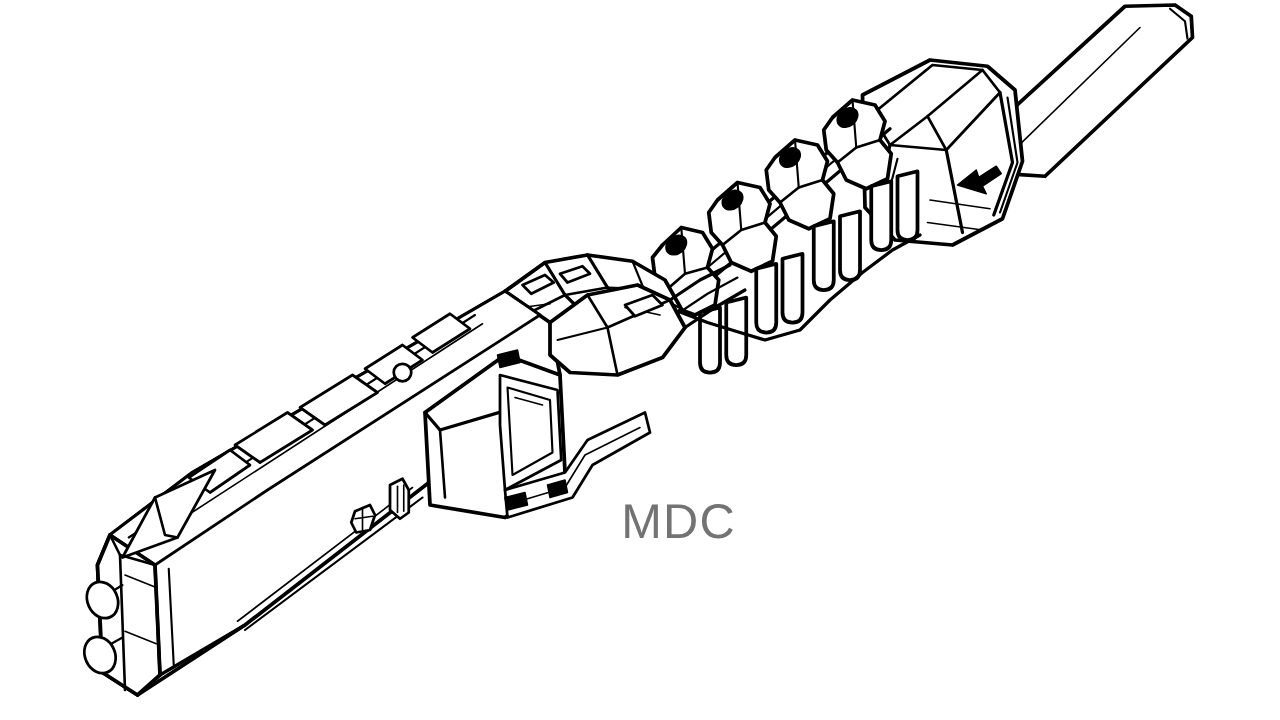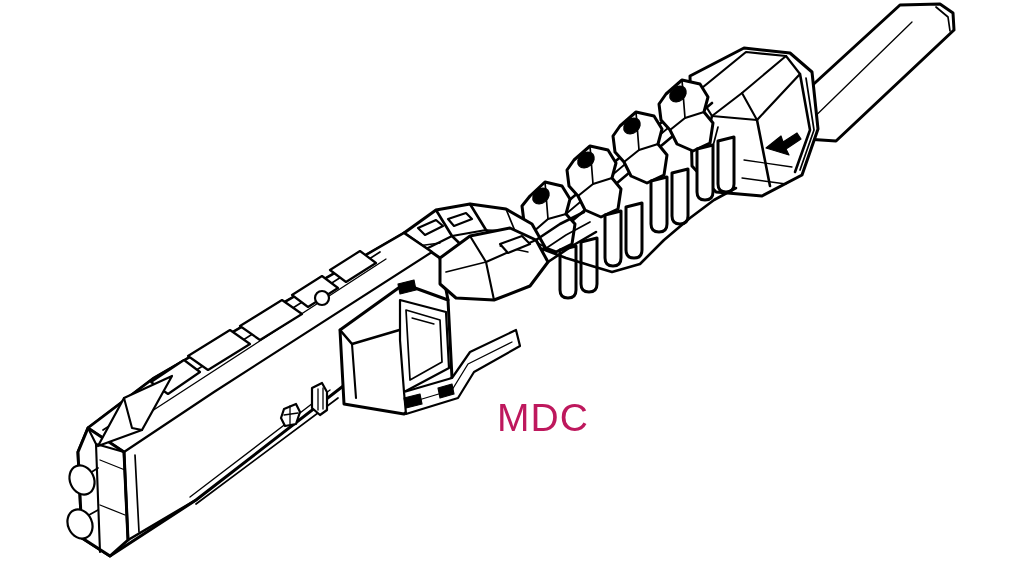--- a/index.html
+++ b/index.html
@@ -53,21 +53,21 @@
     stroke-linejoin: round;
   }
   #part-label {
     position: absolute;
     left: 497px;
     top: 398px;
     font-family: "Liberation Sans", sans-serif;
     font-size: 39px;
     font-weight: 400;
     letter-spacing: 1px;
-    color: #be185d;
+    color: #737373;
     white-space: nowrap;
     line-height: 1;
   }
 </style>
 </head>
 <body>
 
 <div id="stage">
 
   <svg id="drawing" viewBox="0 0 1024 576" width="1024" height="576">

